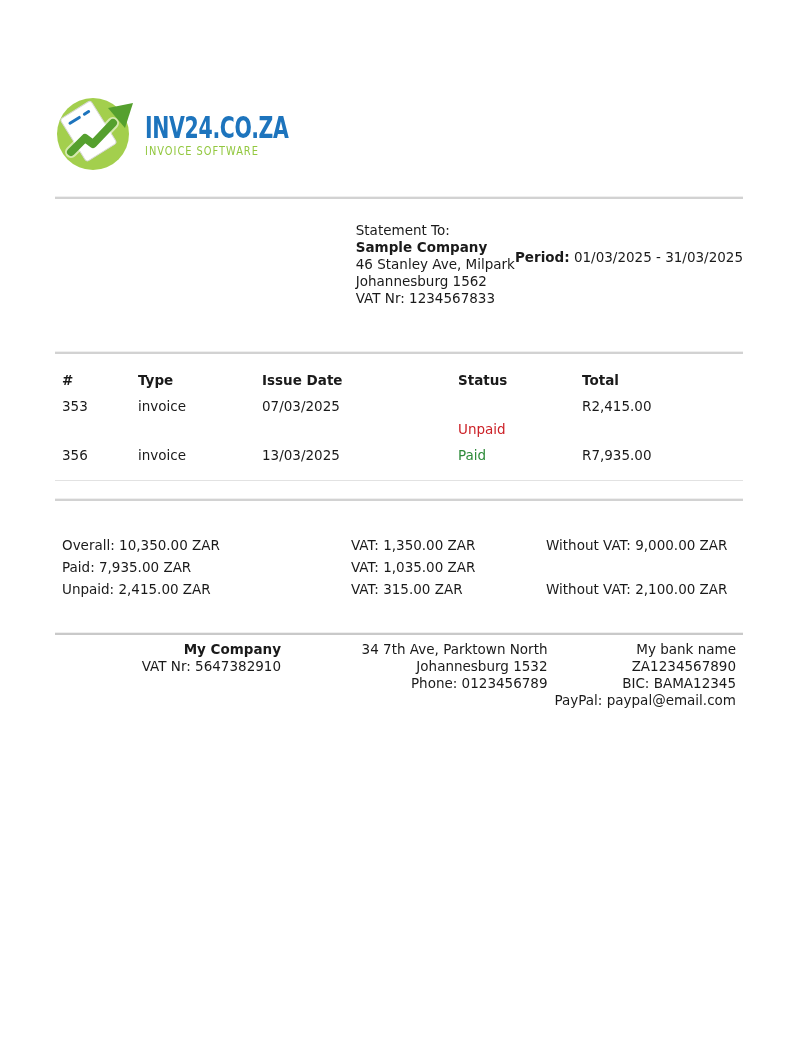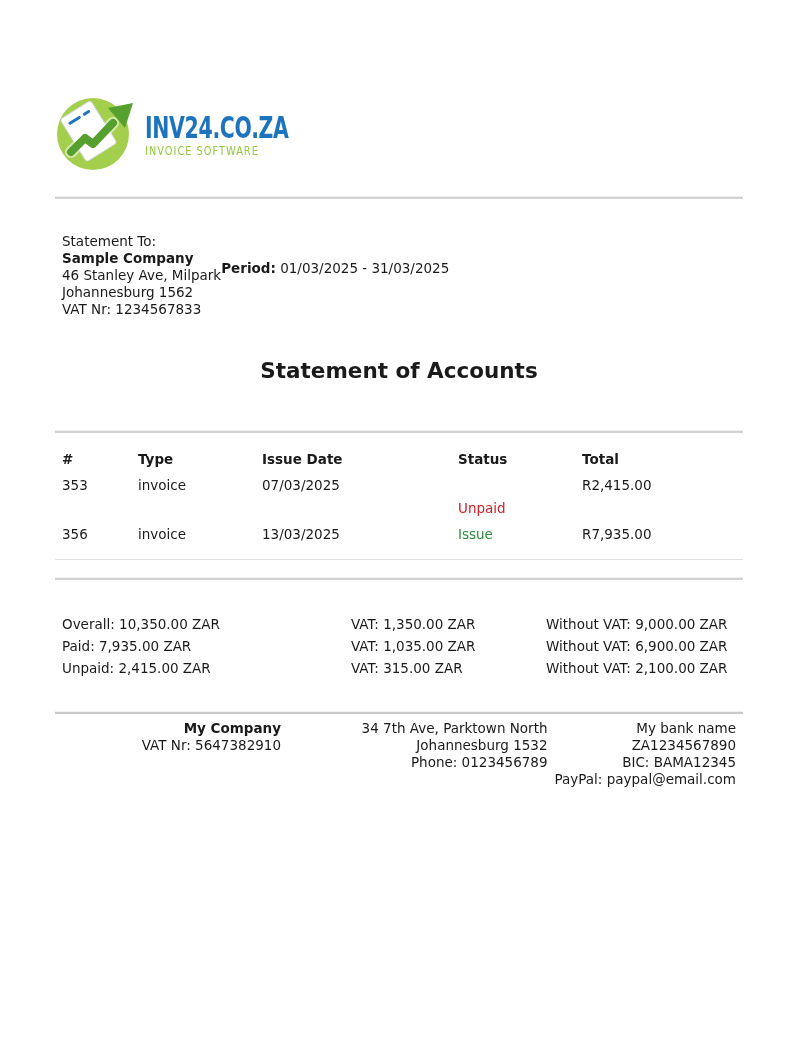--- a/index.html
+++ b/index.html
@@ -32,21 +32,21 @@
     white-space:nowrap;
   }
 
   
   .rule { height:2px; background:#d2d2d2; box-shadow:0 -1px 0 #efefef; }
   .rule-thin { height:1px; background:#e2e2e2; }
 
   .rule-top { margin-top:25px; }
 
   
-  .info-row { display:flex; justify-content:flex-start; margin-top:34px; }
+  .info-row { display:flex; justify-content:flex-end; margin-top:23px; }
   .statement-to { line-height:17px; padding-left:7px; }
   .statement-to .bold { font-weight:bold; }
   .period { margin-top:27px; text-align:right; white-space:nowrap; }
   .period .bold { font-weight:bold; }
 
   
   .doc-title {
     text-align:center; font-weight:bold; font-size:21.5px;
     margin-top:37px; line-height:31px;
   }
@@ -121,21 +121,20 @@
       <div>46 Stanley Ave, Milpark</div>
       <div>Johannesburg 1562</div>
       <div>VAT Nr: 1234567833</div>
     </div>
     <div class="period">
       <span class="bold">Period:</span>
       <span>01/03/2025 - 31/03/2025</span>
     </div>
   </div>
 
-  <div class="doc-title">Statement of Accounts</div>
 
   <div class="rule table-rule"></div>
 
   <div class="inv-table">
     <div class="inv-row inv-head">
       <div>#</div>
       <div>Type</div>
       <div>Issue Date</div>
       <div>Status</div>
       <div>Total</div>
@@ -144,38 +143,37 @@
       <div>353</div>
       <div>invoice</div>
       <div>07/03/2025</div>
       <div class="status-cell unpaid">Unpaid</div>
       <div>R2,415.00</div>
     </div>
     <div class="inv-row inv-data">
       <div>356</div>
       <div>invoice</div>
       <div>13/03/2025</div>
-      <div class="status-cell paid">Issue</div>
+      <div class="status-cell paid">Paid</div>
       <div>R7,935.00</div>
     </div>
   </div>
 
   <div class="rule-thin rule-after-rows-1"></div>
   <div class="rule rule-after-rows-2"></div>
 
   <div class="summary">
     <div class="summary-row">
       <div><span>Overall: </span><span>10,350.00 ZAR</span></div>
       <div>VAT: 1,350.00 ZAR</div>
       <div>Without VAT: 9,000.00 ZAR</div>
     </div>
     <div class="summary-row">
       <div><span>Paid: </span><span>7,935.00 ZAR</span></div>
       <div>VAT: 1,035.00 ZAR</div>
-      <div>Without VAT: 6,900.00 ZAR</div>
     </div>
     <div class="summary-row">
       <div><span>Unpaid: </span><strong>2,415.00 ZAR</strong></div>
       <div>VAT: 315.00 ZAR</div>
       <div>Without VAT: 2,100.00 ZAR</div>
     </div>
   </div>
 
   <div class="rule footer-rule"></div>
 

